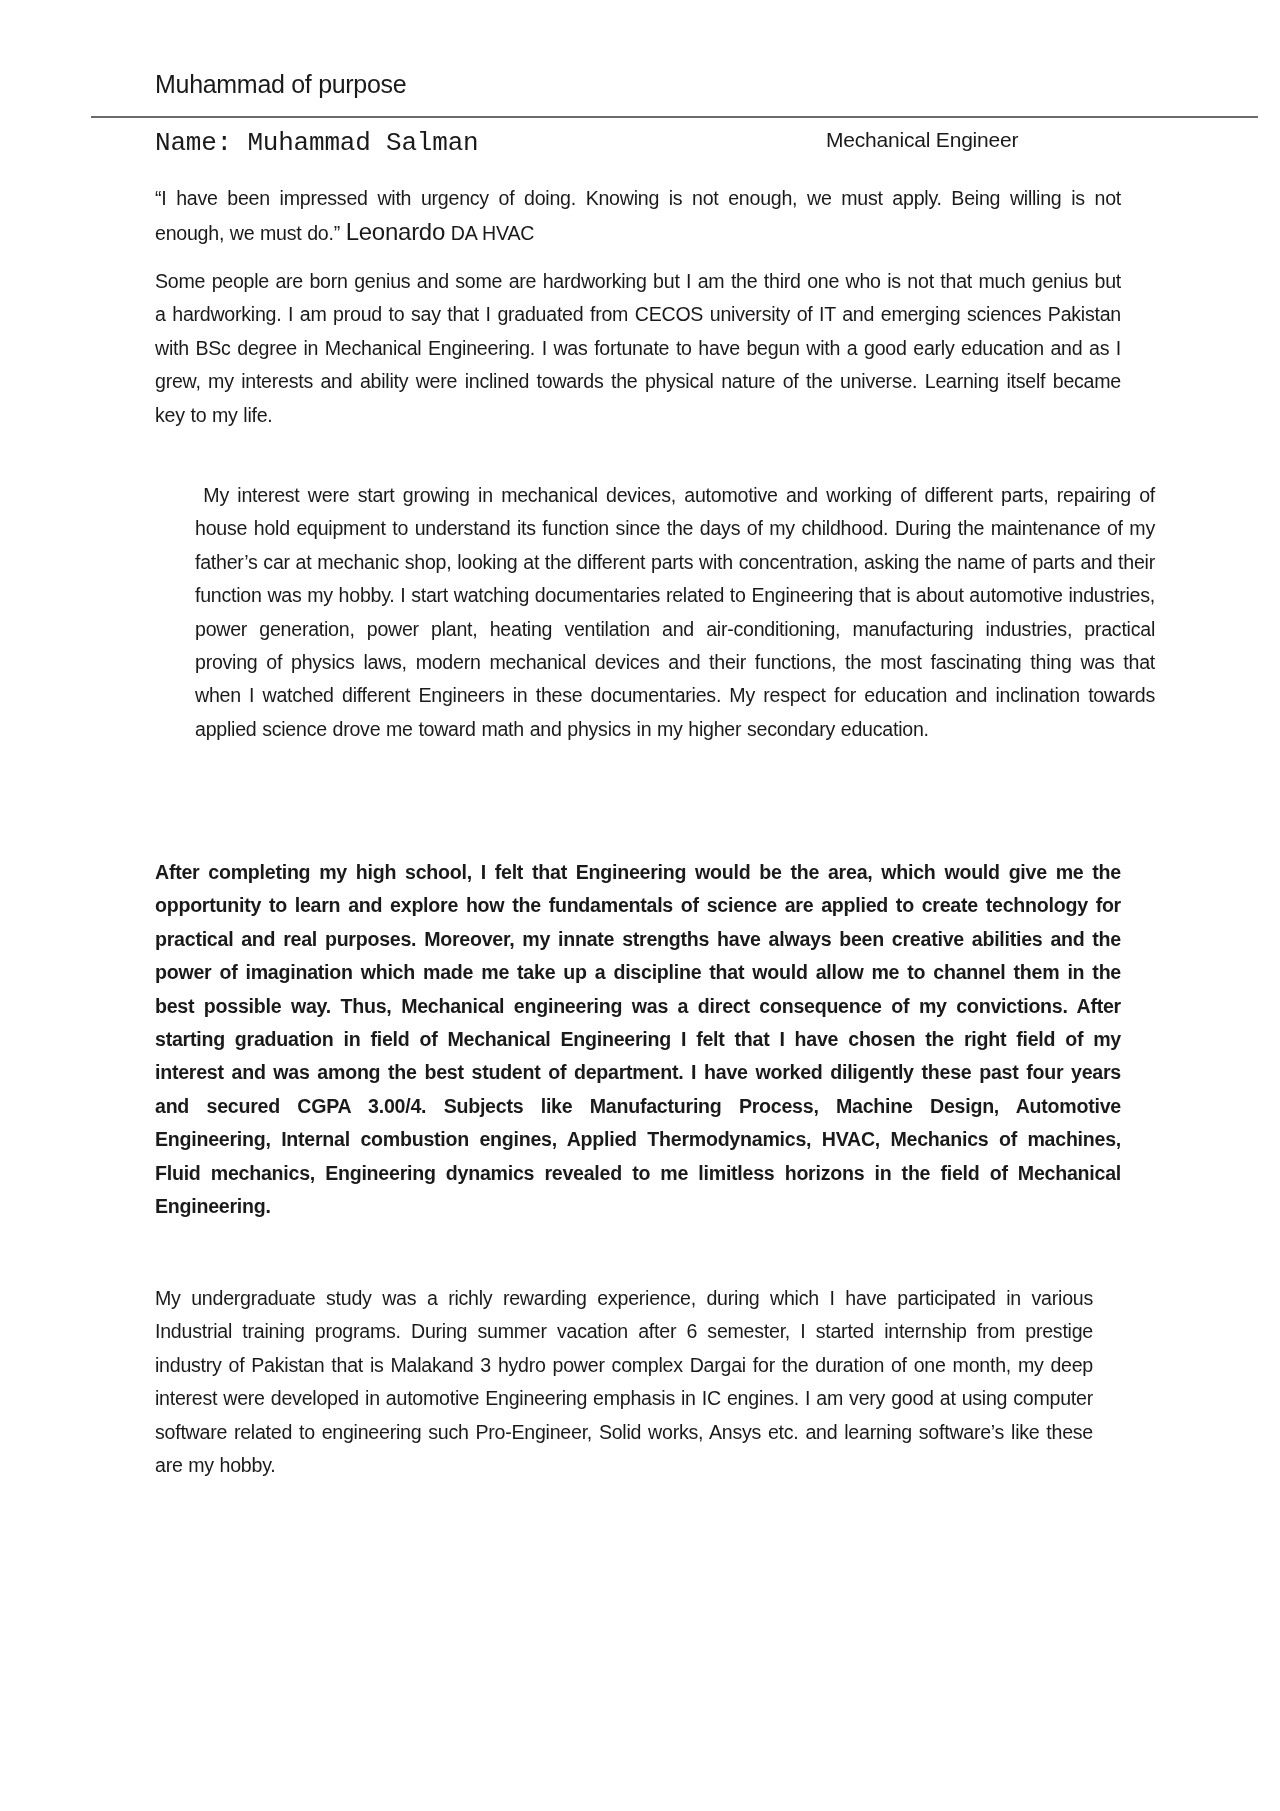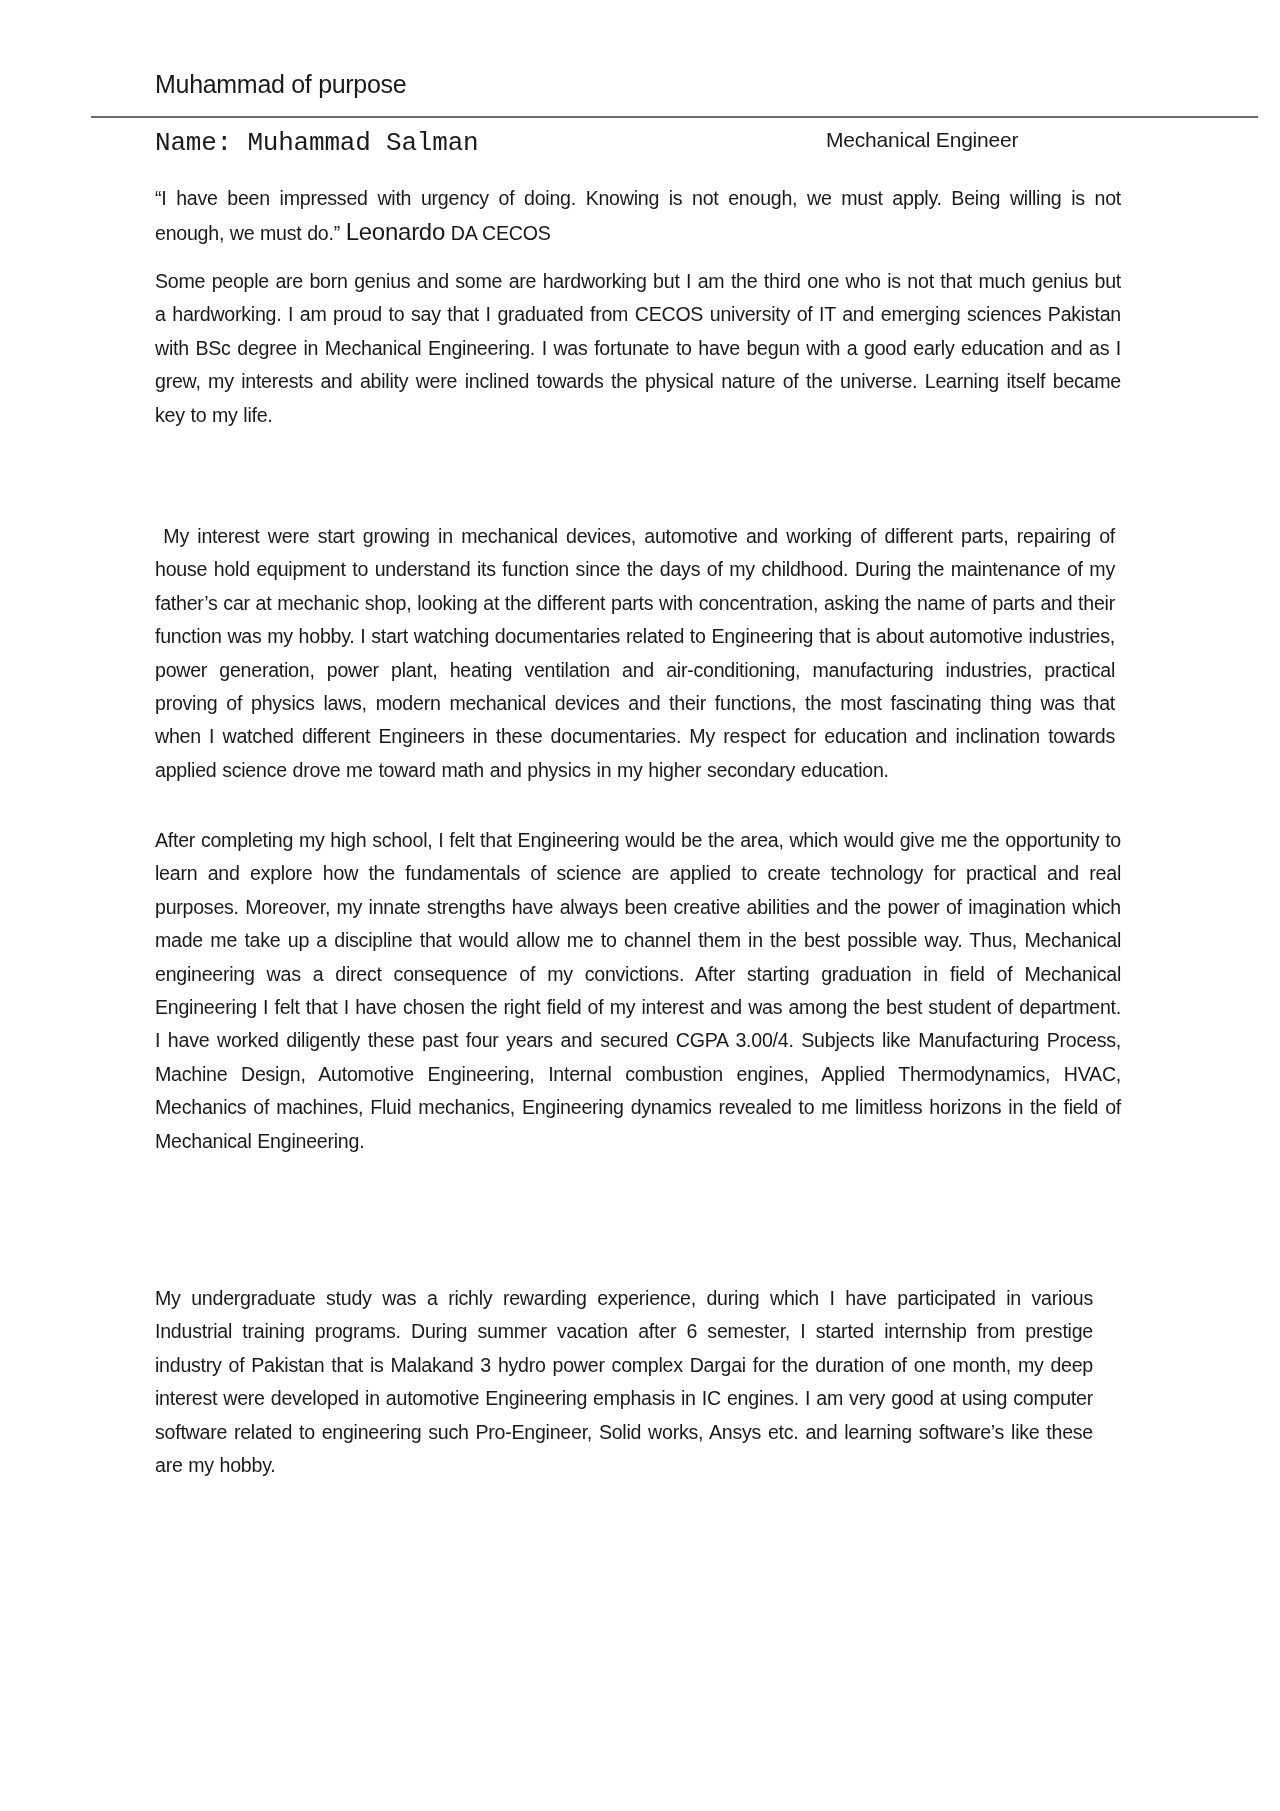--- a/index.html
+++ b/index.html
@@ -7,32 +7,32 @@
            font-family: "Liberation Sans", "DejaVu Sans", sans-serif; color: #1a1a1a; }
     .title { position: absolute; left: 155px; top: 70px; font-size: 25px; letter-spacing: -0.3px; }
     .rule { position: absolute; left: 91px; top: 116px; width: 1167px; height: 0; border-top: 2px solid #6b6b6b; }
     .name { position: absolute; left: 155px; top: 128px; font-size: 26px; letter-spacing: -0.2px; font-family: Liberation Mono, monospace; }
     .role { position: absolute; left: 826px; top: 128px; font-size: 21px; letter-spacing: -0.2px; }
     .para { position: absolute; left: 155px; font-size: 19.6px; line-height: 33.4px;
             text-align: justify; letter-spacing: -0.25px; word-spacing: 0.5px; margin: 0; }
     .quote { top: 182px; width: 966px; }
     .quote .leo { font-size: 24px; }
     .p1 { top: 265px; width: 966px; }
-    .p2 { top: 520px; width: 960px; }
-    .p3 { top: 824px; width: 966px; }
+    .p2 { top: 479px; width: 960px; margin-left: 40px; }
+    .p3 { top: 856px; width: 966px; font-weight: bold; }
     .p4 { top: 1276px; width: 938px; margin-top: 6px; }
   </style>
 </head>
 <body>
 
 <div>
   <div class="title">Muhammad of purpose</div>
   <div class="rule"></div>
   <div class="name">Name: Muhammad Salman</div>
   <div class="role">Mechanical Engineer</div>
 
-  <p class="para quote"><span>“I have been impressed with urgency of doing. Knowing is not enough, we must apply. Being willing is not enough, we must do.”</span> <span class="leo">Leonardo</span> <span>DA CECOS</span></p>
+  <p class="para quote"><span>“I have been impressed with urgency of doing. Knowing is not enough, we must apply. Being willing is not enough, we must do.”</span> <span class="leo">Leonardo</span> <span>DA HVAC</span></p>
 
   <p class="para p1">Some people are born genius and some are hardworking but I am the third one who is not that much genius but a hardworking. I am proud to say that I graduated from CECOS university of IT and emerging sciences Pakistan with BSc degree in Mechanical Engineering. I was fortunate to have begun with a good early education and as I grew, my interests and ability were inclined towards the physical nature of the universe. Learning itself became key to my life.</p>
   <p class="para p2" style="white-space: pre-wrap;"> My interest were start growing in mechanical devices, automotive and working of different parts, repairing of house hold equipment to understand its function since the days of my childhood. During the maintenance of my father’s car at mechanic shop, looking at the different parts with concentration, asking the name of parts and their function was my hobby. I start watching documentaries related to Engineering that is about automotive industries, power generation, power plant, heating ventilation and air-conditioning, manufacturing industries, practical proving of physics laws, modern mechanical devices and their functions, the most fascinating thing was that when I watched different Engineers in these documentaries. My respect for education and inclination towards applied science drove me toward math and physics in my higher secondary education.</p>
   <p class="para p3">After completing my high school, I felt that Engineering would be the area, which would give me the opportunity to learn and explore how the fundamentals of science are applied to create technology for practical and real purposes. Moreover, my innate strengths have always been creative abilities and the power of imagination which made me take up a discipline that would allow me to channel them in the best possible way. Thus, Mechanical engineering was a direct consequence of my convictions. After starting graduation in field of Mechanical Engineering I felt that I have chosen the right field of my interest and was among the best student of department. I have worked diligently these past four years and secured CGPA 3.00/4. Subjects like Manufacturing Process, Machine Design, Automotive Engineering, Internal combustion engines, Applied Thermodynamics, HVAC, Mechanics of machines, Fluid mechanics, Engineering dynamics revealed to me limitless horizons in the field of Mechanical Engineering.</p>
   <p class="para p4">My undergraduate study was a richly rewarding experience, during which I have participated in various Industrial training programs. During summer vacation after 6 semester, I started internship from prestige industry of Pakistan that is Malakand 3 hydro power complex Dargai for the duration of one month, my deep interest were developed in automotive Engineering emphasis in IC engines. I am very good at using computer software related to engineering such Pro-Engineer, Solid works, Ansys etc. and learning software’s like these are my hobby.</p>
 </div>
 
 </body></html>

